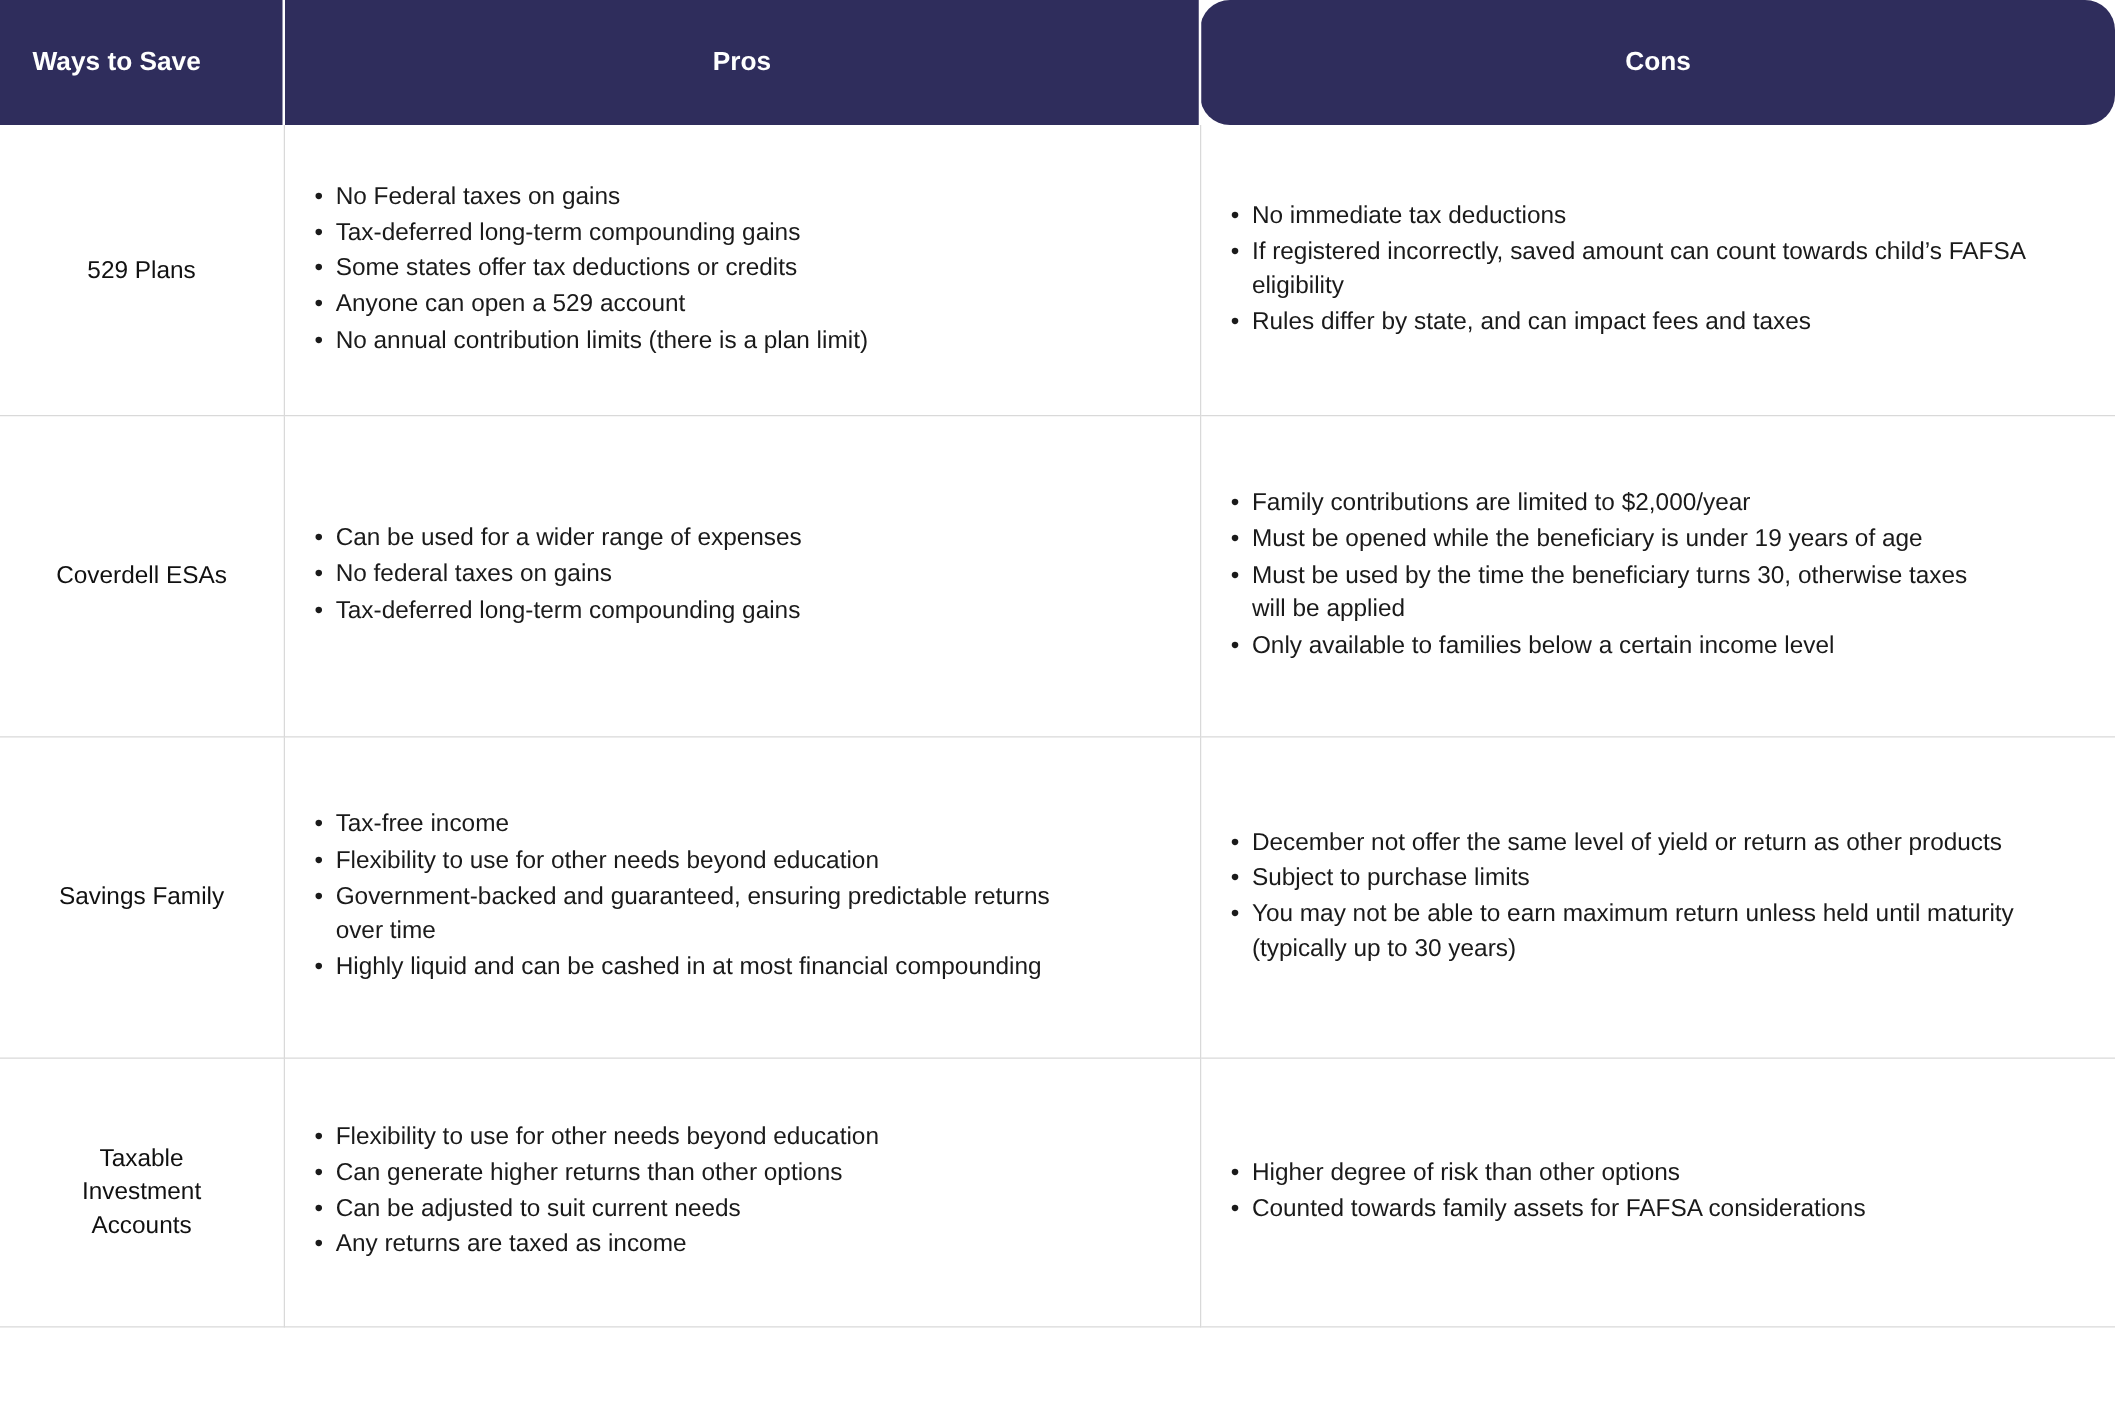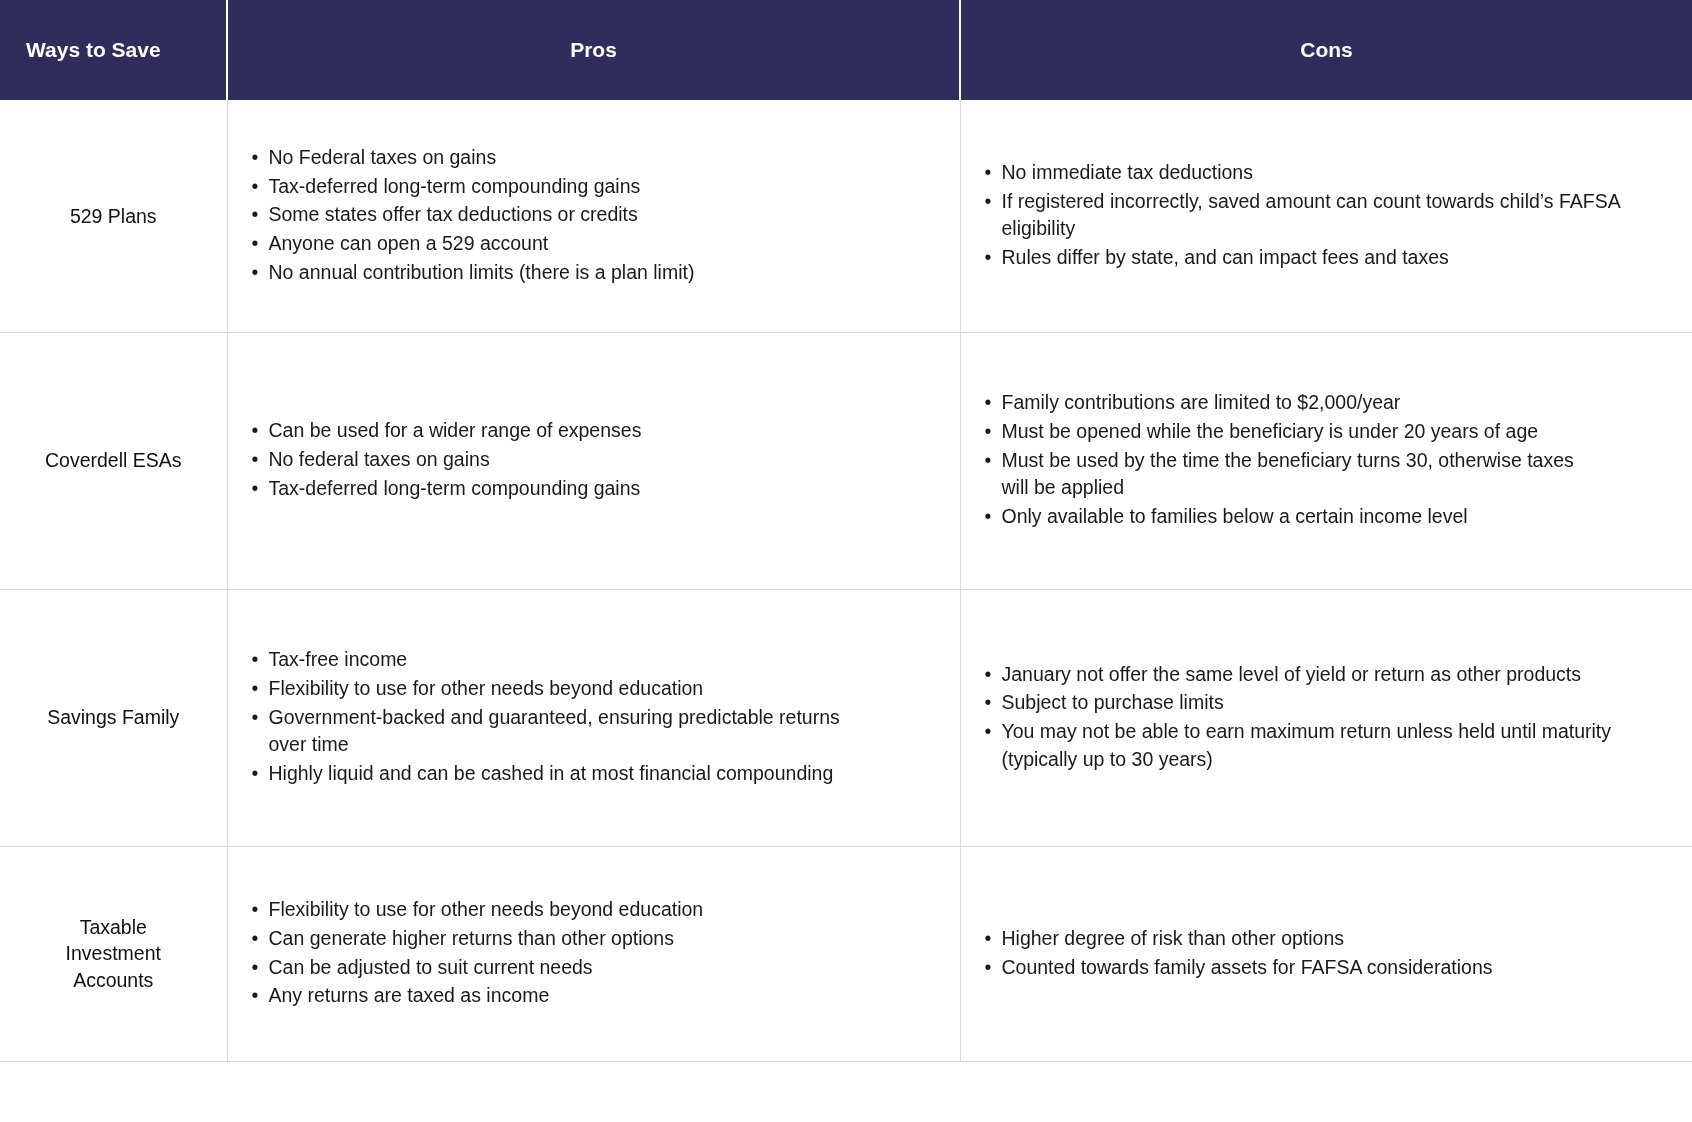--- a/index.html
+++ b/index.html
@@ -38,21 +38,21 @@
     vertical-align: middle;
     border-right: 2px solid #ffffff;
   }
   thead th.th-ways {
     text-align: left;
     padding-left: 26px;
   }
   thead th.th-pros, thead th.th-cons {
     text-align: center;
   }
-  thead th.th-cons { border-right: none; }
+  thead th.th-cons { border-right: none; border-radius: 24px; }
 
   tbody td {
     border-bottom: 1px solid #d9d9d9;
     border-right: 1px solid #d9d9d9;
     vertical-align: middle;
     box-sizing: border-box;
     padding: 18px 16px 18px 16px;
   }
   tbody td.cell-cons { border-right: none; }
   tbody tr:last-child td { border-bottom: 1px solid #d9d9d9; }
@@ -136,39 +136,39 @@
           <td class="cell-pros">
             <ul class="bullets">
               <li>Can be used for a wider range of expenses</li>
               <li>No federal taxes on gains</li>
               <li>Tax-deferred long-term compounding gains</li>
             </ul>
           </td>
           <td class="cell-cons">
             <ul class="bullets">
               <li>Family contributions are limited to $2,000/year</li>
-              <li>Must be opened while the beneficiary is under 20 years of age</li>
+              <li>Must be opened while the beneficiary is under 19 years of age</li>
               <li>Must be used by the time the beneficiary turns 30, otherwise taxes<br>will be applied</li>
               <li>Only available to families below a certain income level</li>
             </ul>
           </td>
         </tr>
         <tr class="row-2">
           <td class="cell-ways">Savings Family</td>
           <td class="cell-pros">
             <ul class="bullets">
               <li>Tax-free income</li>
               <li>Flexibility to use for other needs beyond education</li>
               <li>Government-backed and guaranteed, ensuring predictable returns<br>over time</li>
               <li>Highly liquid and can be cashed in at most financial compounding</li>
             </ul>
           </td>
           <td class="cell-cons">
             <ul class="bullets">
-              <li>January not offer the same level of yield or return as other products</li>
+              <li>December not offer the same level of yield or return as other products</li>
               <li>Subject to purchase limits</li>
               <li>You may not be able to earn maximum return unless held until maturity (typically up to 30 years)</li>
             </ul>
           </td>
         </tr>
         <tr class="row-3">
           <td class="cell-ways">Taxable<br>Investment<br>Accounts</td>
           <td class="cell-pros">
             <ul class="bullets">
               <li>Flexibility to use for other needs beyond education</li>

